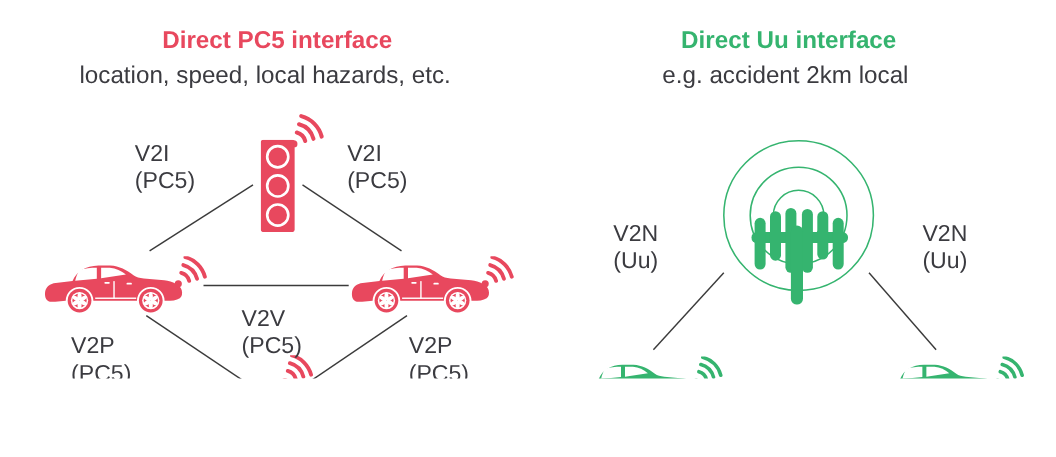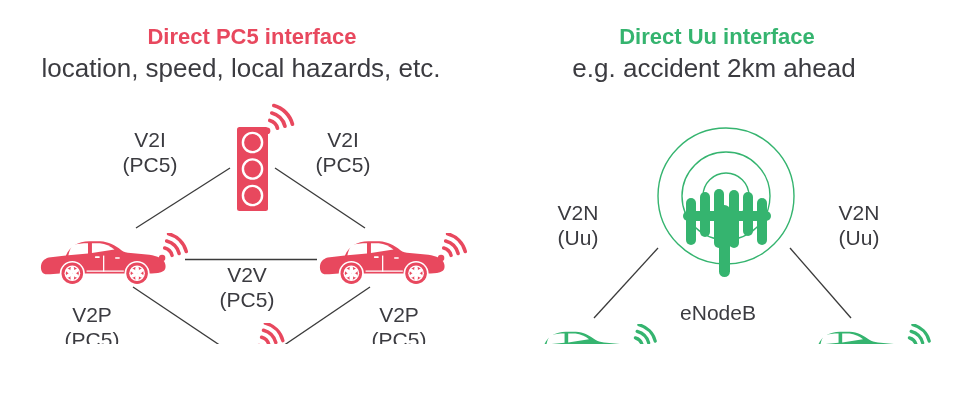--- a/index.html
+++ b/index.html
@@ -8,23 +8,23 @@
   *{box-sizing:border-box}
   body{margin:0;background:#fff}
   .canvas{
     position:relative;width:960px;height:344px;background:var(--background);
     font-family:"Liberation Sans","DejaVu Sans",sans-serif;overflow:hidden;padding-left:43px;
   }
   .group{position:absolute;inset:0}
   .ttl{position:absolute;transform:translateX(-50%);font-size:22px;font-weight:700;line-height:24px;white-space:nowrap}
   .ttl.red-t{color:var(--red)}
   .ttl.green-t{color:var(--green)}
-  .sub{position:absolute;transform:translateX(-50%);font-size:26px;line-height:26px;color:var(--text);white-space:nowrap}
+  .sub{position:absolute;transform:translateX(-50%);font-size:22px;line-height:26px;color:var(--text);white-space:nowrap}
   .node-label{position:absolute;transform:translateX(-50%);font-size:21px;line-height:25px;
-    color:var(--text);text-align:center;white-space:nowrap}
+    color:var(--text);text-align:left;white-space:nowrap}
   .node-label .ln{display:block}
   .node-label sup{font-size:13px;margin-left:2px}
   .icon{position:absolute;display:block}
   .red{color:var(--red)}
   .green{color:var(--green)}
   .overlay{position:absolute;left:0;top:0}
   .overlay line{stroke:var(--line);stroke-width:1.3}
   .ring{fill:none;stroke:var(--green);stroke-width:1.4}
   .defs{position:absolute;width:0;height:0;overflow:hidden}
 </style>
@@ -149,54 +149,53 @@
       </svg>
 
     <div class="node-label" style="left:150px;top:127px">
       <span class="ln">V2I</span>
       <span class="ln">(PC5)</span>
     </div>
     <div class="node-label" style="left:343px;top:127px">
       <span class="ln">V2I</span>
       <span class="ln">(PC5)</span>
     </div>
-    <div class="node-label" style="left:247px;top:262px">
+    <div class="node-label" style="left:247px;top:277px">
       <span class="ln">V2V</span>
       <span class="ln">(PC5)</span>
     </div>
     <div class="node-label" style="left:92px;top:302px">
       <span class="ln">V2P</span>
       <span class="ln">(PC5)</span>
     </div>
     <div class="node-label" style="left:399px;top:302px">
       <span class="ln">V2P</span>
       <span class="ln">(PC5)</span>
     </div>
   </div>
 
   <div class="group">
 
     <div class="ttl green-t" style="left:717px;top:25px">Direct Uu interface</div>
-    <div class="sub" style="left:714px;top:55px">e.g. accident 2km ahead</div>
+    <div class="sub" style="left:714px;top:55px">e.g. accident 2km local</div>
 
     <svg class="icon green" style="left:683px;top:185px" width="88" height="92" viewBox="0 0 88 92">
         <use href="#g-tower"></use>
       </svg>
 
     <svg class="icon green" style="left:519px;top:324px" width="140" height="48" viewBox="0 0 153 53">
         <use href="#g-car"></use>
       </svg>
     <svg class="icon green" style="left:793px;top:324px" width="140" height="48" viewBox="0 0 153 53">
         <use href="#g-car"></use>
       </svg>
 
     <div class="node-label" style="left:578px;top:200px">
       <span class="ln">V2N</span>
       <span class="ln">(Uu)</span>
     </div>
     <div class="node-label" style="left:859px;top:200px">
       <span class="ln">V2N</span>
       <span class="ln">(Uu)</span>
     </div>
-    <div class="node-label" style="left:718px;top:300px">eNodeB</div>
   </div>
 
 </div>
 
 </body></html>

